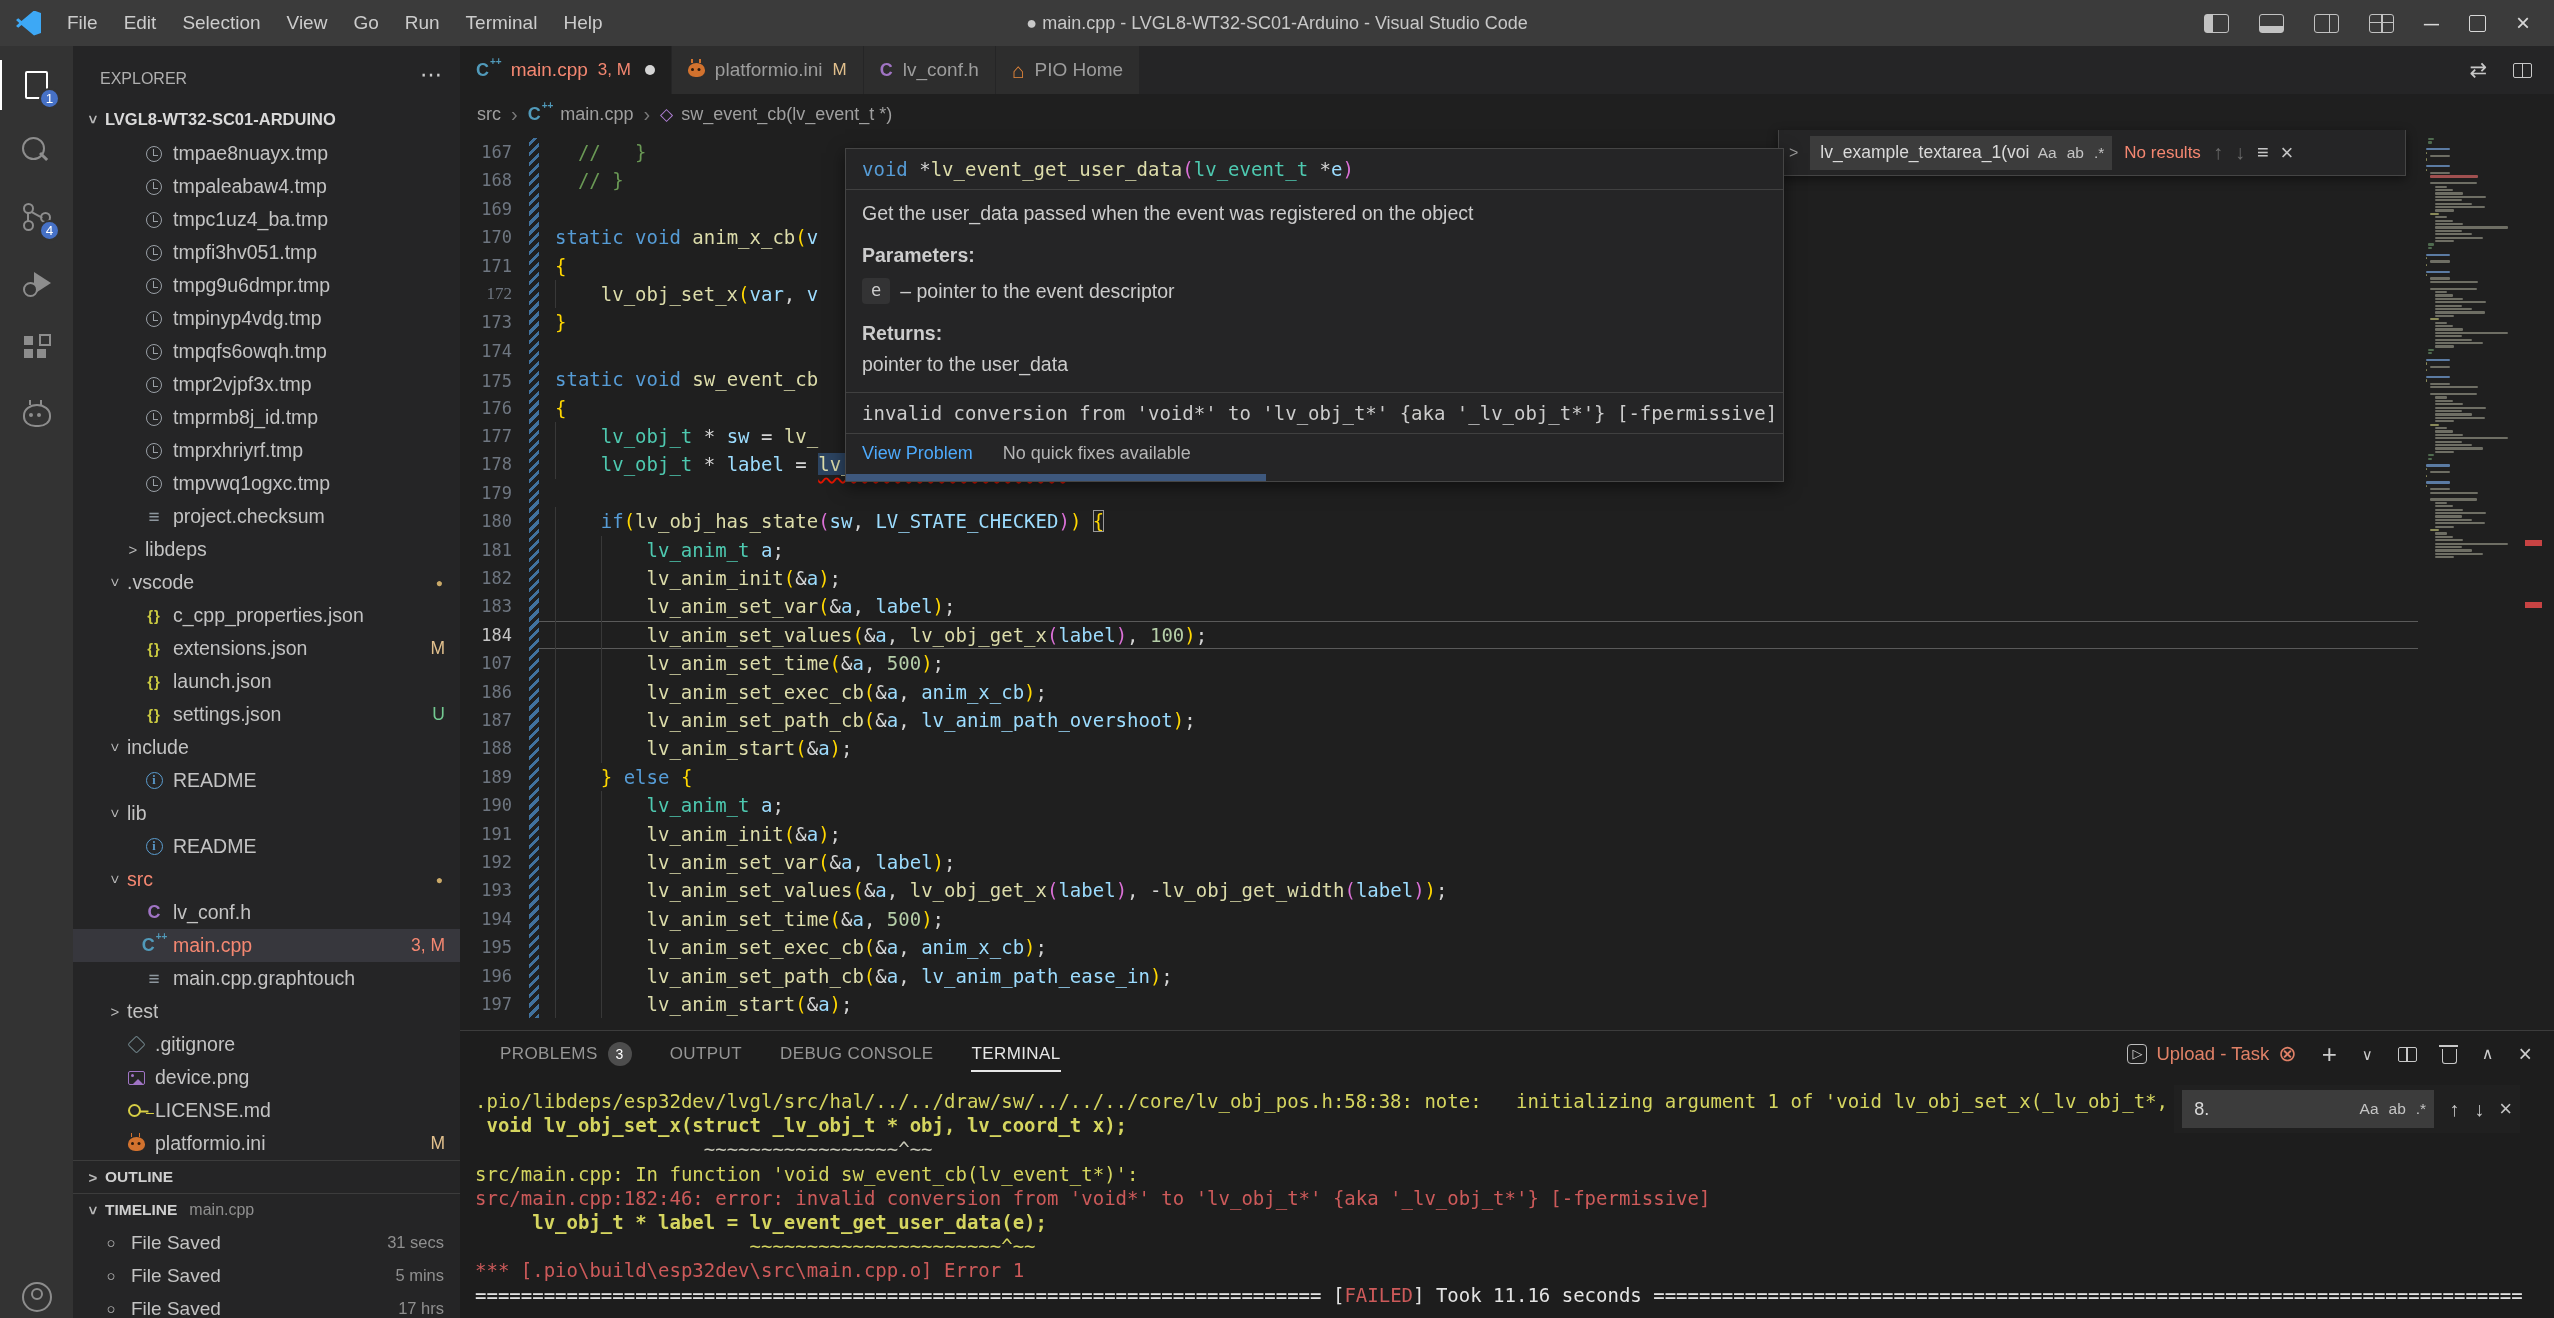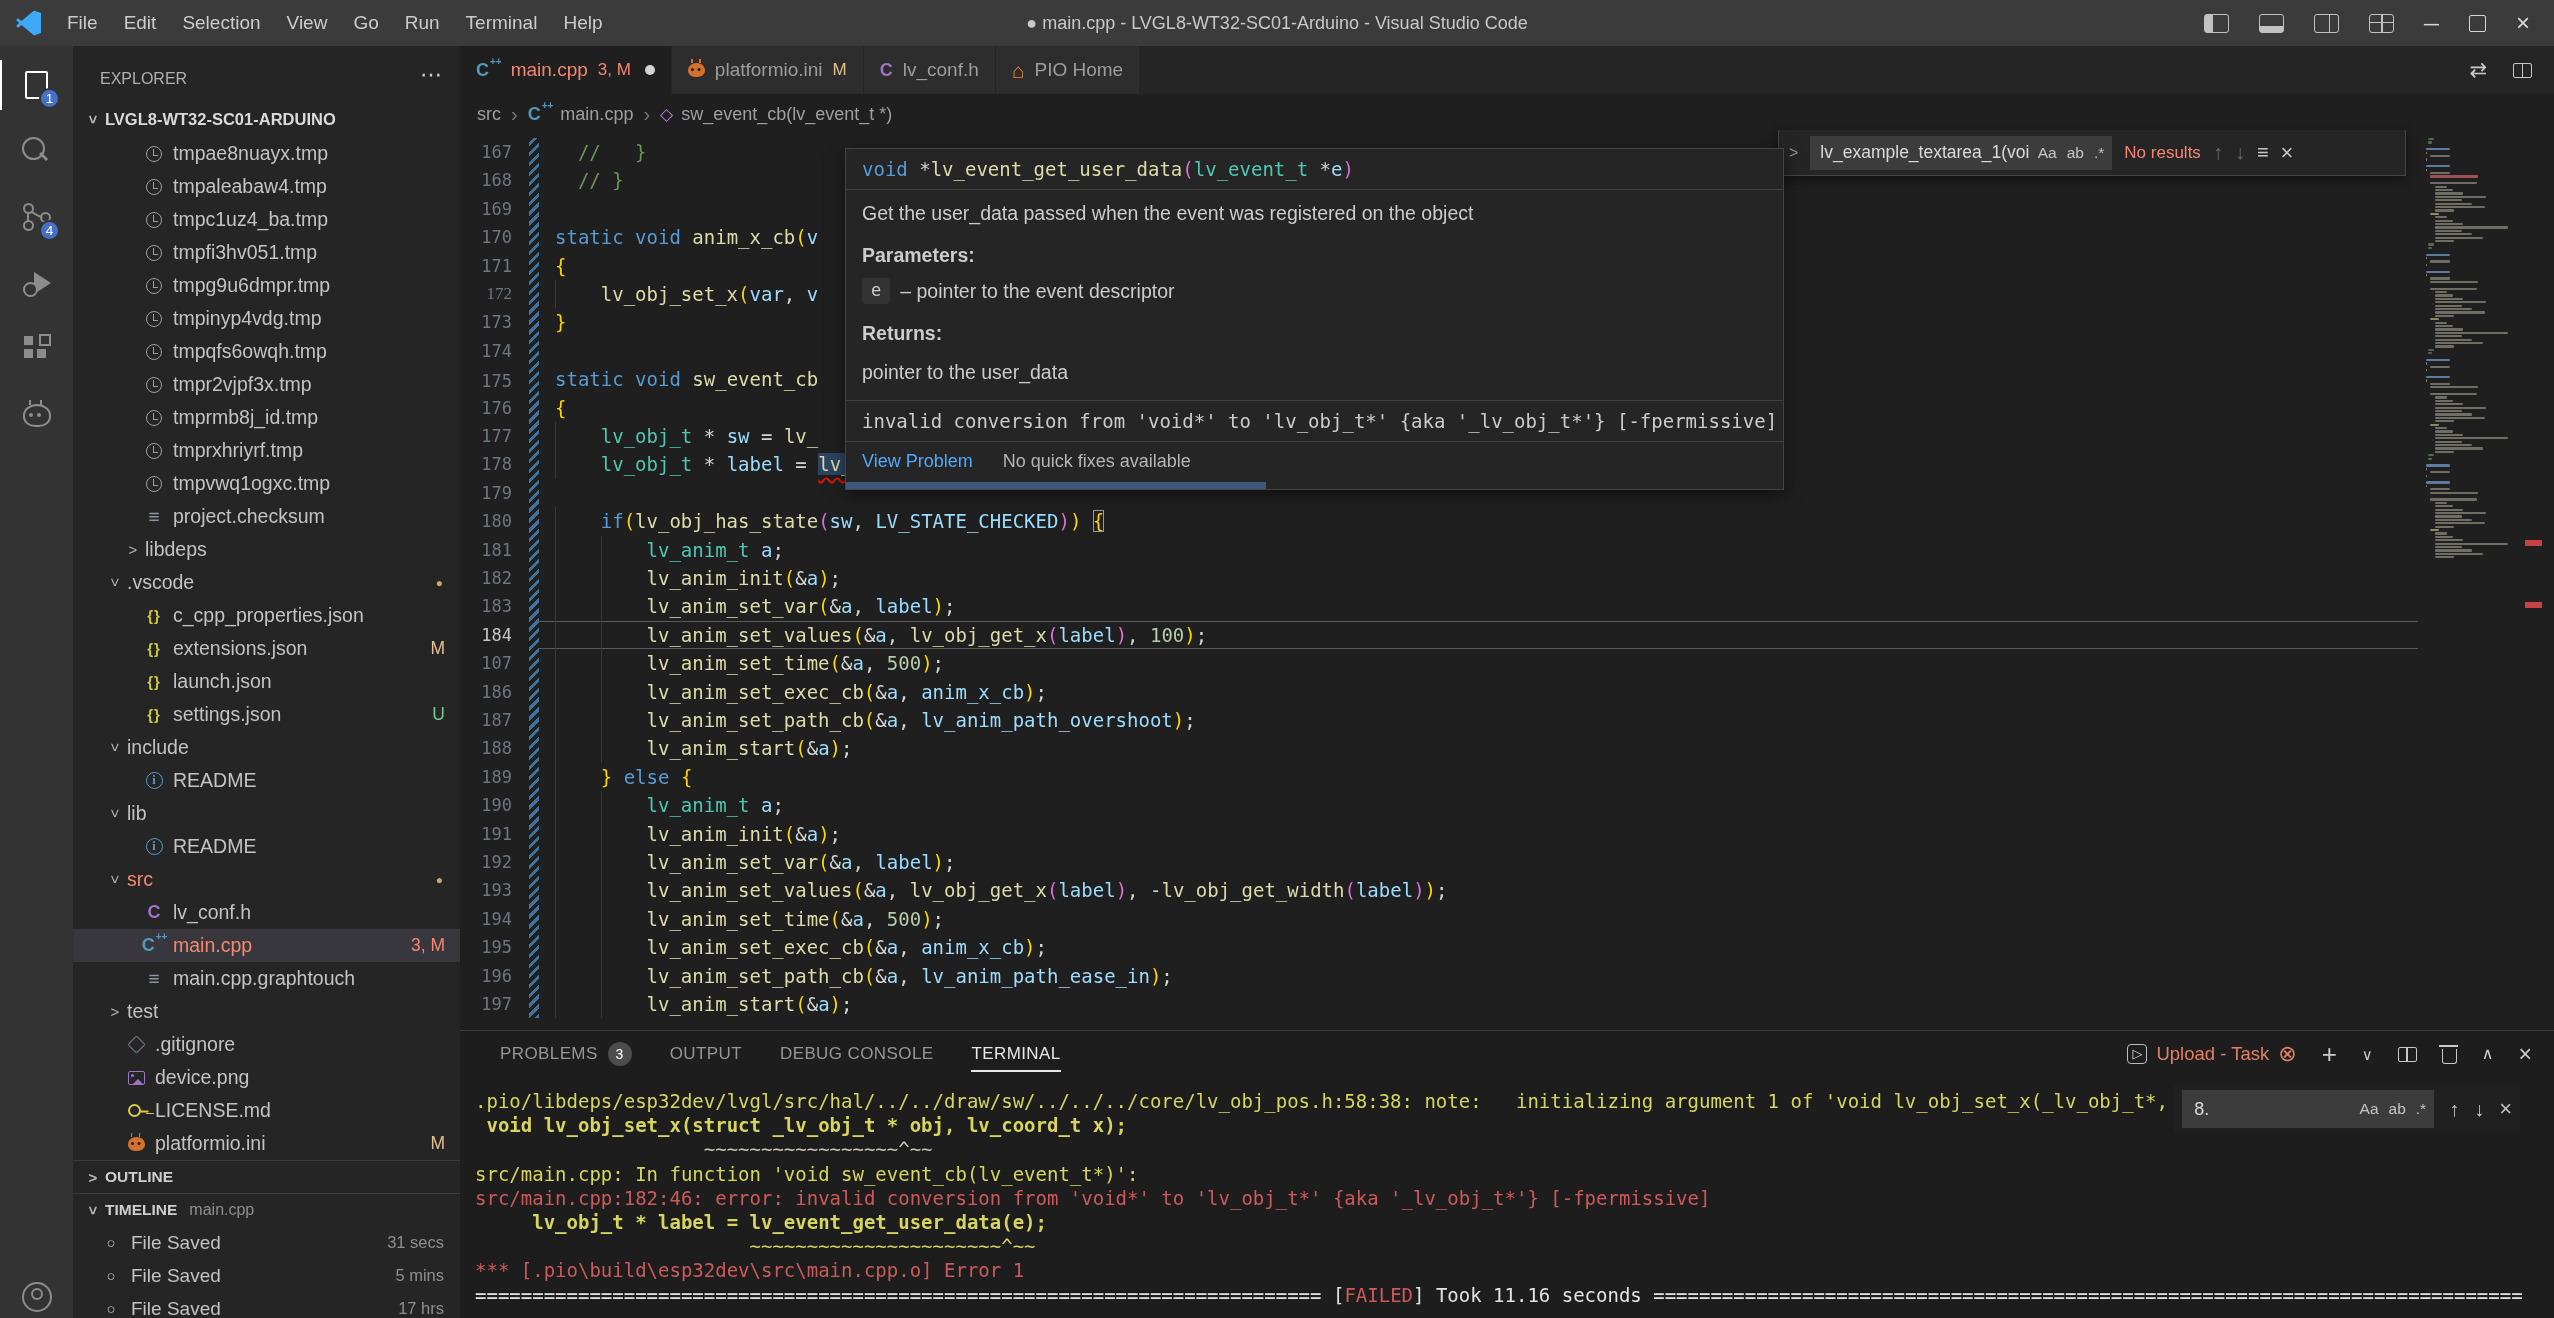--- a/index.html
+++ b/index.html
@@ -694,21 +694,21 @@
     <div class="hover">
       <div class="hv-sig" id="hoversig"><span class="tk-kw">void</span><span class="tk-pn"> *</span><span class="tk-fn">lv_event_get_user_data</span><span class="tk-b2">(</span><span class="tk-ty">lv_event_t</span><span class="tk-pn"> *</span><span class="tk-var">e</span><span class="tk-b2">)</span></div>
       <div class="hv-doc">
         <div>Get the user_data passed when the event was registered on the object</div>
         <div class="hv-bold">Parameters:</div>
         <div class="hv-row">
           <span class="hv-chip">e</span>
           <span>– pointer to the event descriptor</span>
         </div>
         <div class="hv-bold">Returns:</div>
-        <div style="margin-top:12px">pointer to the user_data</div>
+        <div style="margin-top:4px">pointer to the user_data</div>
       </div>
       <div class="hv-diag">invalid conversion from 'void*' to 'lv_obj_t*' {aka '_lv_obj_t*'} [-fpermissive]</div>
       <div class="hv-actions">
         <span class="hv-link">View Problem</span>
         <span class="hv-dim">No quick fixes available</span>
       </div>
       <div class="hv-sb"></div>
     </div>
   </div>
 

